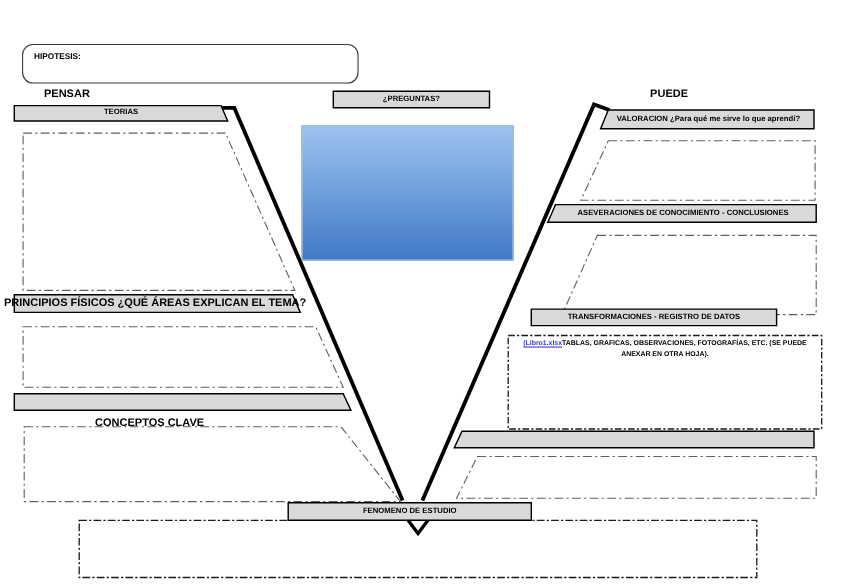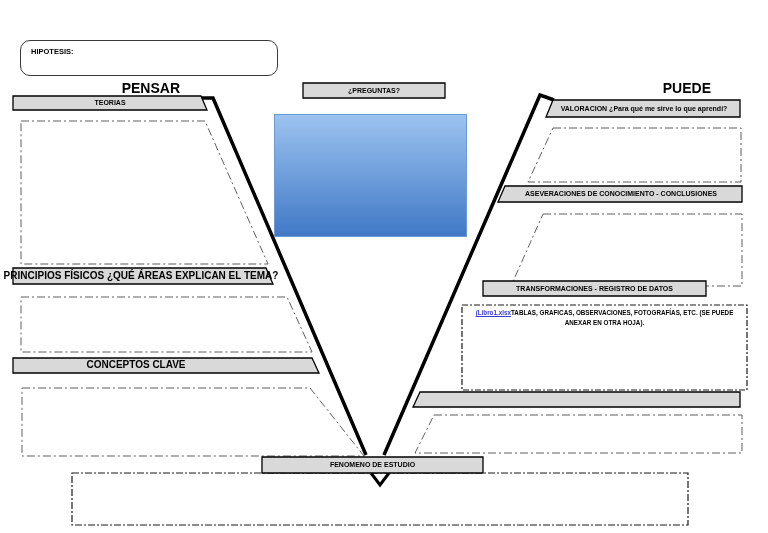--- a/index.html
+++ b/index.html
@@ -13,24 +13,24 @@
     position:relative;width:768px;height:533px;background:#ffffff;overflow:hidden;
     font-family:"Liberation Sans",sans-serif;
   }
   svg.layer{position:absolute;left:0;top:0;width:768px;height:533px;}
   .bar-label{
     position:absolute;display:flex;align-items:center;justify-content:center;
     font-size:10px;font-weight:bold;color:#000;text-align:center;line-height:1.05;
     letter-spacing:0;white-space:nowrap;
   }
   .col-title{
-    position:absolute;font-size:14px;font-weight:bold;color:#000;text-align:right;
+    position:absolute;font-size:10px;font-weight:bold;color:#000;text-align:left;
   }
   .hipotesis-box{
-    position:absolute;left:20px;top:40px;width:258px;height:36px;
+    position:absolute;left:20px;top:40px;width:306px;height:36px;
     border:1.4px solid #3a3a3a;border-radius:10px;background:#ffffff;box-sizing:border-box;
   }
   .hipotesis-label{
     position:absolute;left:10px;top:6px;font-size:7.5px;font-weight:bold;color:#000;
   }
   .blue-rect{
     position:absolute;left:274px;top:114px;width:193px;height:123px;
     background:linear-gradient(180deg,var(--blue-top) 0%,var(--blue-bottom) 100%);
     border:1px solid #6b9bd2;box-sizing:border-box;
   }
@@ -82,21 +82,21 @@
   </div>
 
   <div class="col-title" style="left:40px;top:80px;width:140px;">PENSAR</div>
   <div class="col-title" style="left:591px;top:80px;width:120px;">PUEDE</div>
 
   <div class="blue-rect"></div>
 
   <div class="bar-label" style="left:13px;top:96px;width:194px;height:14px;font-size:7px;">TEORIAS</div>
   <div class="bar-label" style="left:303px;top:83px;width:142px;height:15px;font-size:7px;">¿PREGUNTAS?</div>
   <div class="bar-label" style="left:13px;top:268px;width:256px;height:16px;">PRINCIPIOS FÍSICOS ¿QUÉ ÁREAS EXPLICAN EL TEMA?</div>
-  <div class="bar-label" style="left:13px;top:358px;width:246px;height:15px;">CONCEPTOS CLAVE</div>
+  <div class="bar-label" style="left:13px;top:378px;width:246px;height:15px;">CONCEPTOS CLAVE</div>
   <div class="bar-label" style="left:548px;top:100px;width:192px;height:17px;font-size:7px;">VALORACION ¿Para qué me sirve lo que aprendí?</div>
   <div class="bar-label" style="left:500px;top:186px;width:242px;height:16px;font-size:7px;">ASEVERACIONES DE CONOCIMIENTO - CONCLUSIONES</div>
   <div class="bar-label" style="left:483px;top:281px;width:223px;height:15px;font-size:7px;">TRANSFORMACIONES - REGISTRO DE DATOS</div>
   <div class="bar-label" style="left:262px;top:457px;width:221px;height:16px;font-size:7px;">FENOMENO DE ESTUDIO</div>
 
   <div class="datos-note"><span class="link">(Libro1.xlsx</span><span>TABLAS, GRAFICAS, OBSERVACIONES, FOTOGRAFÍAS, ETC. (SE PUEDE ANEXAR EN OTRA HOJA).</span></div>
 
 </div>
 
 </body></html>

